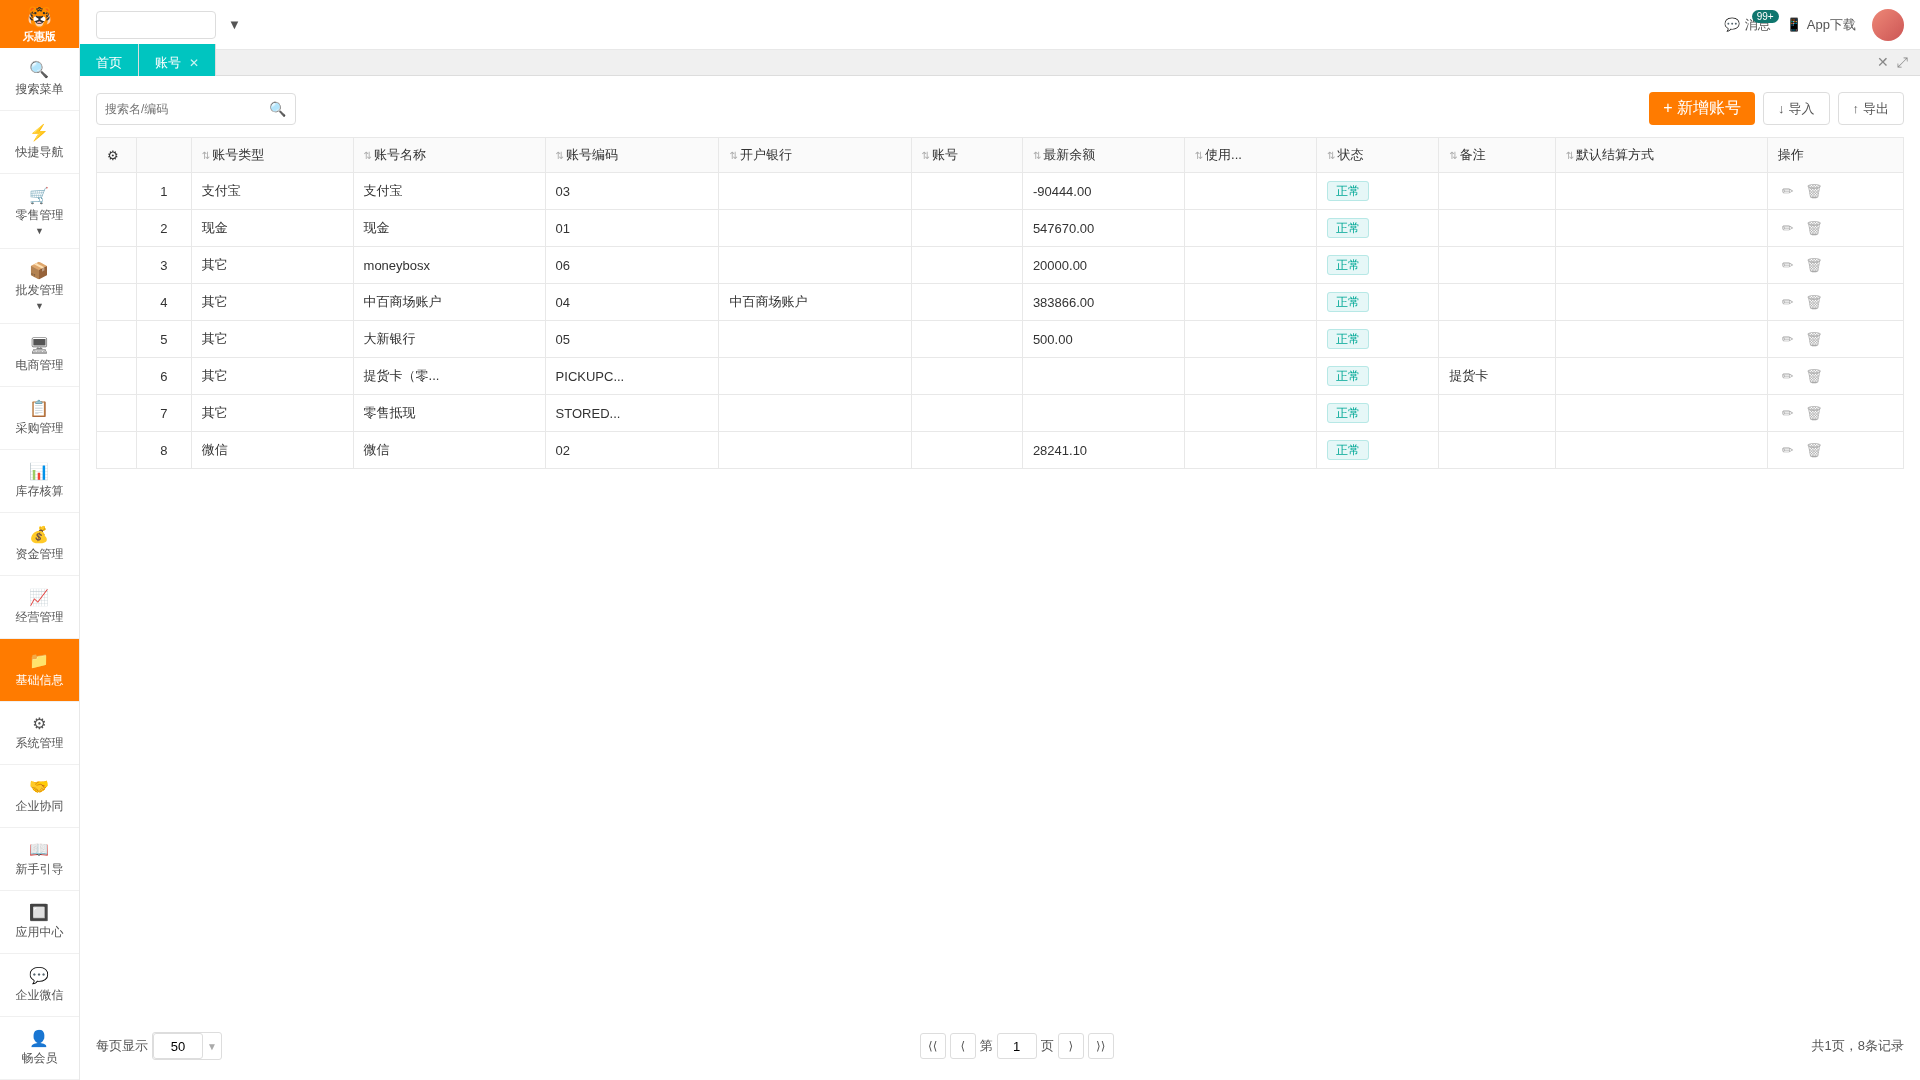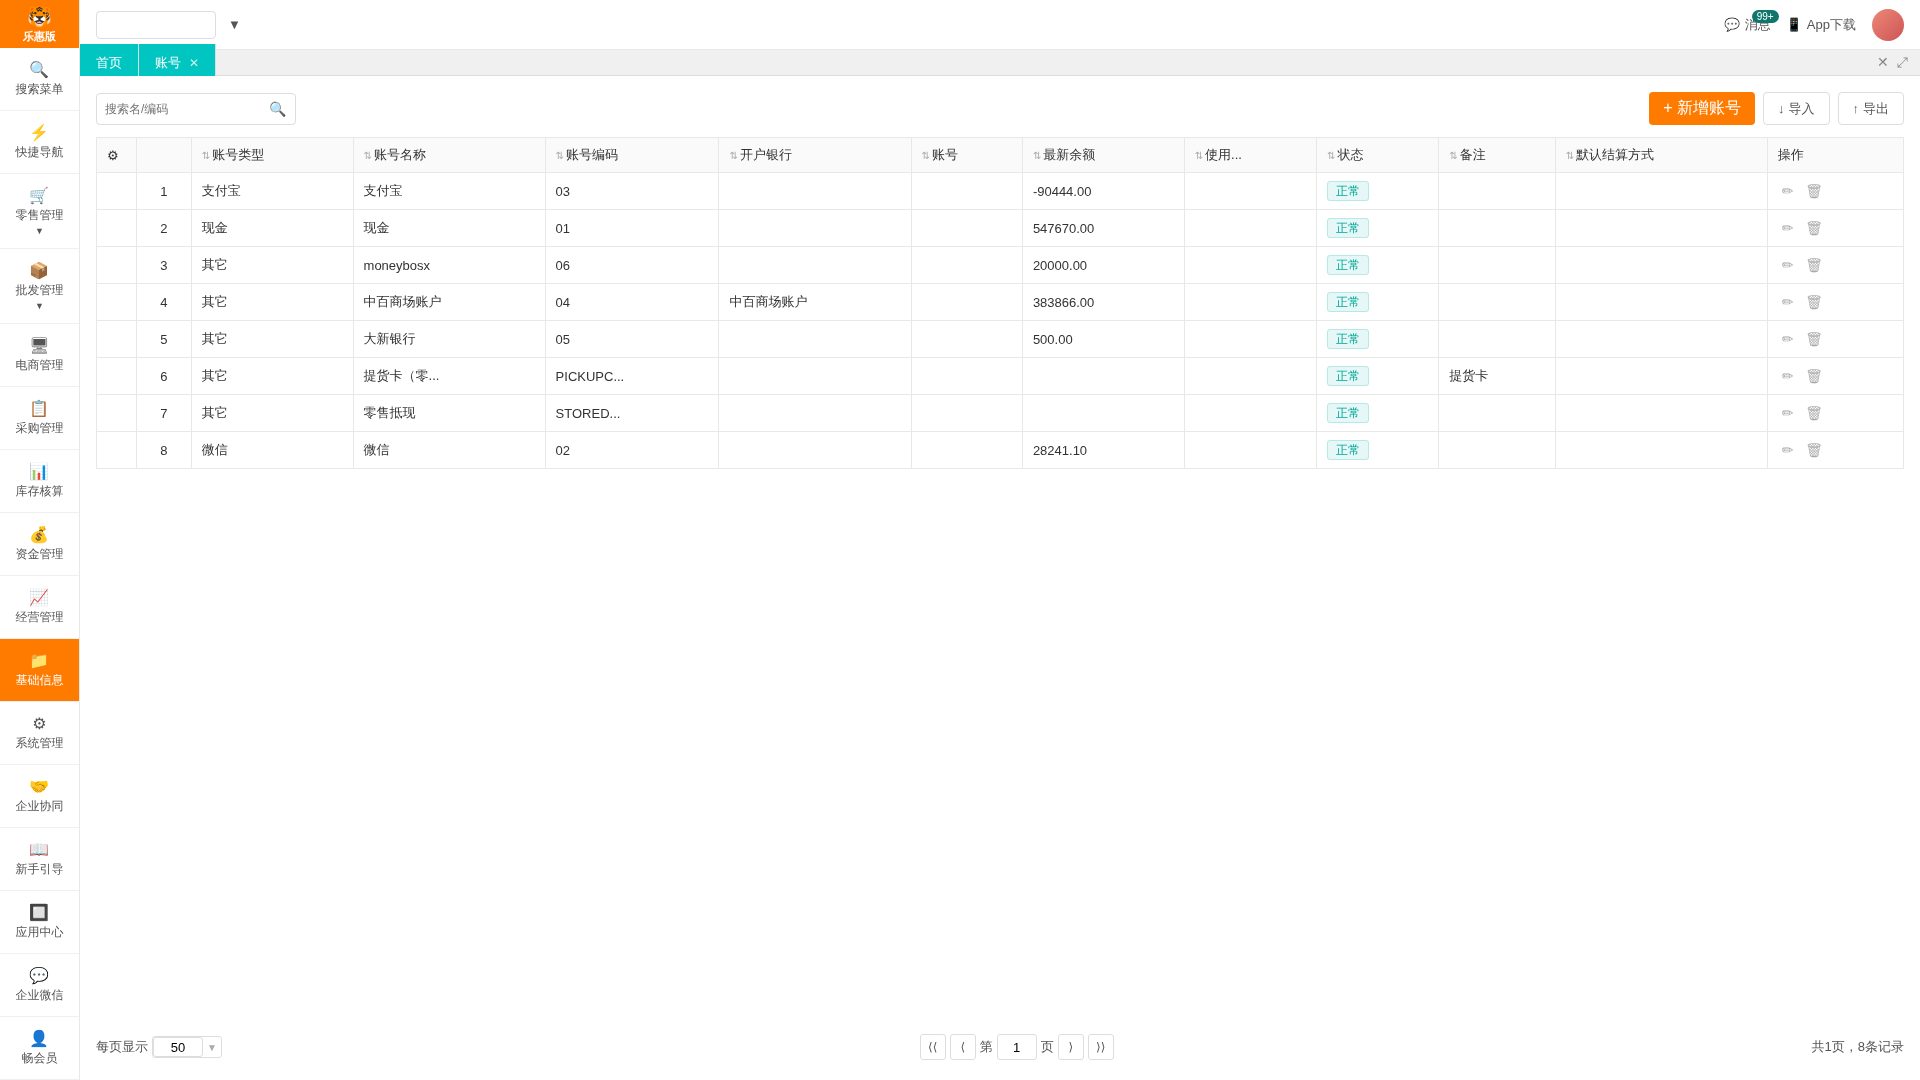--- a/index.html
+++ b/index.html
@@ -276,21 +276,21 @@
       color: #555;
       margin-top: auto;
     }
     .page-size-select {
       display: flex;
       align-items: center;
       gap: 4px;
     }
     .page-size-input {
       width: 50px;
-      height: 20px;
+      height: 26px;
       border: 1px solid #ddd;
       border-radius: 3px;
       text-align: center;
       font-size: 13px;
     }
     .page-nav { display: flex; align-items: center; gap: 4px; }
     .page-btn {
       width: 26px;
       height: 26px;
       border: 1px solid #ddd;

